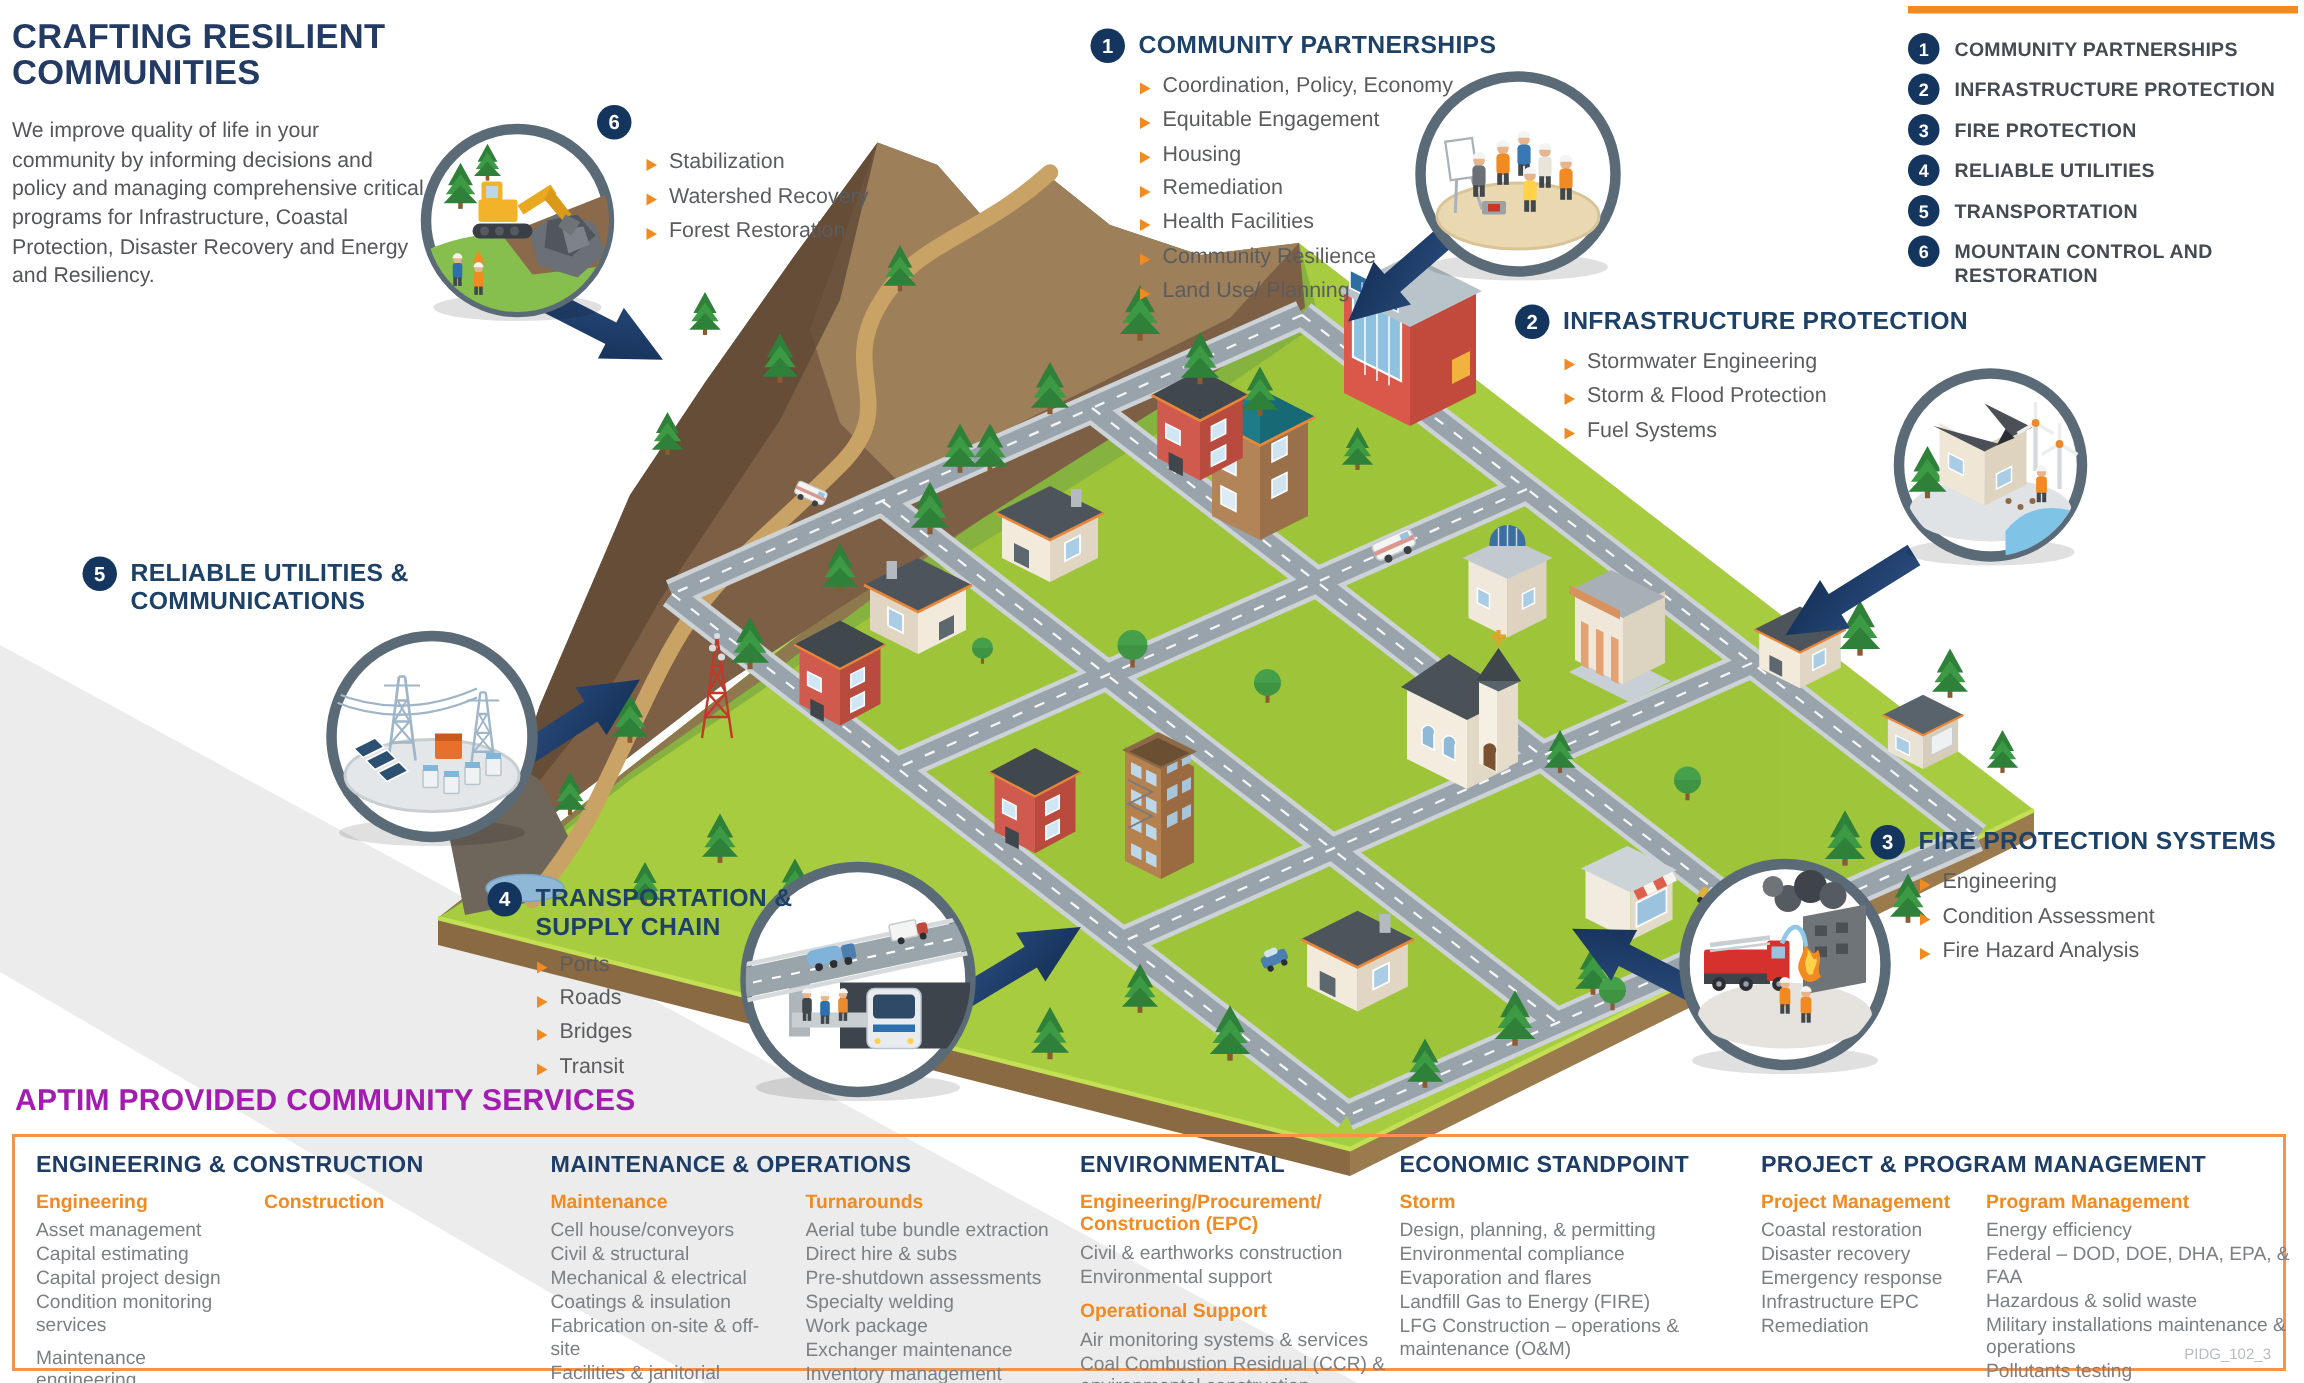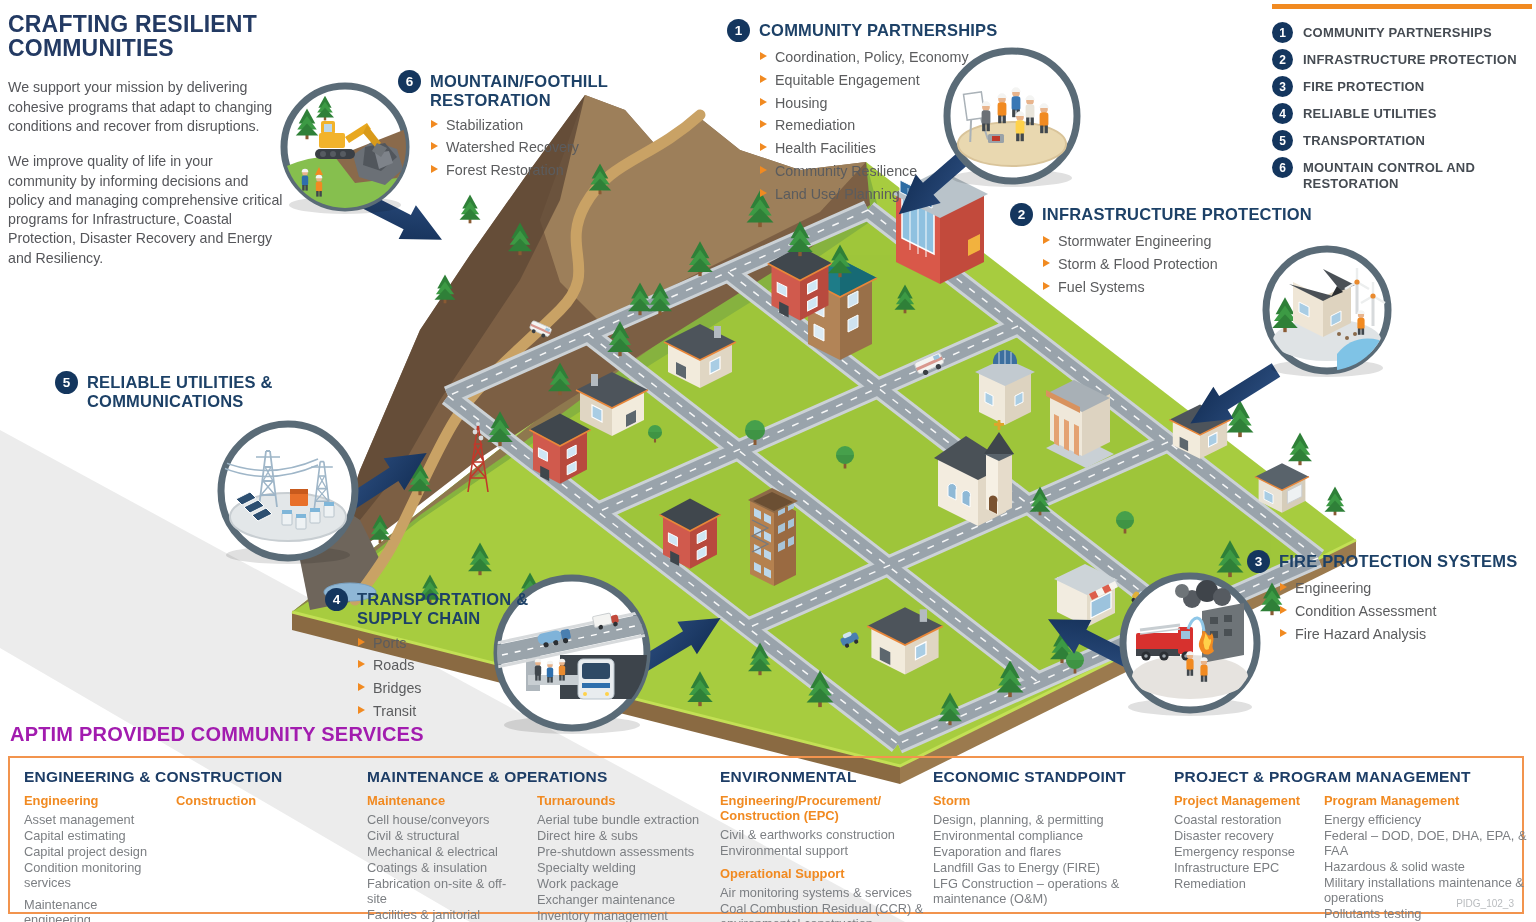--- a/index.html
+++ b/index.html
@@ -17,21 +17,21 @@
   .lg-badge{flex:0 0 auto;width:21px;height:21px;border-radius:50%;background:#14365e;color:#fff;
             font-size:12px;font-weight:700;display:flex;align-items:center;justify-content:center}
   .lg-label{font-size:13px;font-weight:700;color:#454b52;line-height:1.2;letter-spacing:.2px;padding-top:3px;max-width:215px}
   
   .callout{position:absolute}
   .co-head{display:flex;gap:9px;align-items:flex-start}
   .num-badge{flex:0 0 auto;width:23px;height:23px;border-radius:50%;background:#14365e;color:#fff;
              font-size:13.5px;font-weight:700;display:flex;align-items:center;justify-content:center}
   .co-title{font-size:16.5px;font-weight:800;color:#1d4167;letter-spacing:.2px;line-height:1.14;padding-top:2px}
   .co-items{margin-left:33px;margin-top:6px}
-  .bullet{display:flex;gap:8px;margin-bottom:4.5px;align-items:flex-start}
+  .bullet{display:flex;gap:8px;margin-bottom:4.5px;align-items:center}
   .tri{flex:0 0 auto;width:0;height:0;border-left:7px solid #f18a21;border-top:4.5px solid transparent;border-bottom:4.5px solid transparent;margin-top:4px}
   .bt{font-size:14.3px;color:#5b5c5e;line-height:1.28}
   .co-community{left:727px;top:19px}
   .co-mountain{left:398px;top:70px}  .co-mountain .co-title{max-width:205px}
   .co-infrastructure{left:1010px;top:203px} .co-infrastructure .co-items{max-width:208px}
   .co-utilities{left:55px;top:371px} .co-utilities .co-title{max-width:250px} .co-utilities .co-items{max-width:170px}
   .co-transportation{left:325px;top:588px} .co-transportation .co-title{max-width:230px}
   .co-fire{left:1247px;top:550px}
   
   .services-title{left:10px;top:723px;font-size:20px;font-weight:800;color:#a21caf;letter-spacing:.2px}
@@ -577,21 +577,20 @@
       </g>
       <path d="M-2,-14 C4,-30 12,-28 14,-12" stroke="#8fc7e8" stroke-width="3" fill="none"></path>
       <use href="#person" transform="translate(0,22) scale(.9)" color="#f18a21"></use>
       <use href="#person" transform="translate(14,28) scale(.9)" color="#f18a21"></use>
     </g>
   </g>
 </svg>
 
 <div class="abs intro">
   <h1>CRAFTING RESILIENT COMMUNITIES</h1>
-  <p>We support your mission by delivering cohesive programs that adapt to changing conditions and recover from disruptions.</p>
   <p>We improve quality of life in your community by informing decisions and policy and managing comprehensive critical programs for Infrastructure, Coastal Protection, Disaster Recovery and Energy and Resiliency.</p>
 </div>
 
 <div class="abs legend">
   <div class="or-bar"></div>
   <div>
 
       <div class="lg-row">
         <div class="lg-badge">1</div>
         <div class="lg-label">COMMUNITY PARTNERSHIPS</div>
@@ -658,21 +657,20 @@
       <div class="bullet">
         <span class="tri"></span>
         <span class="bt">Land Use/ Planning</span>
       </div>
     </div>
 </div>
 
 <div class="callout co-mountain">
   <div class="co-head">
     <div class="num-badge">6</div>
-    <div class="co-title">MOUNTAIN/FOOTHILL RESTORATION</div>
   </div>
   <div class="co-items">
 
   <div class="bullet">
         <span class="tri"></span>
         <span class="bt">Stabilization</span>
       </div>
       <div class="bullet">
         <span class="tri"></span>
         <span class="bt">Watershed Recovery</span>

